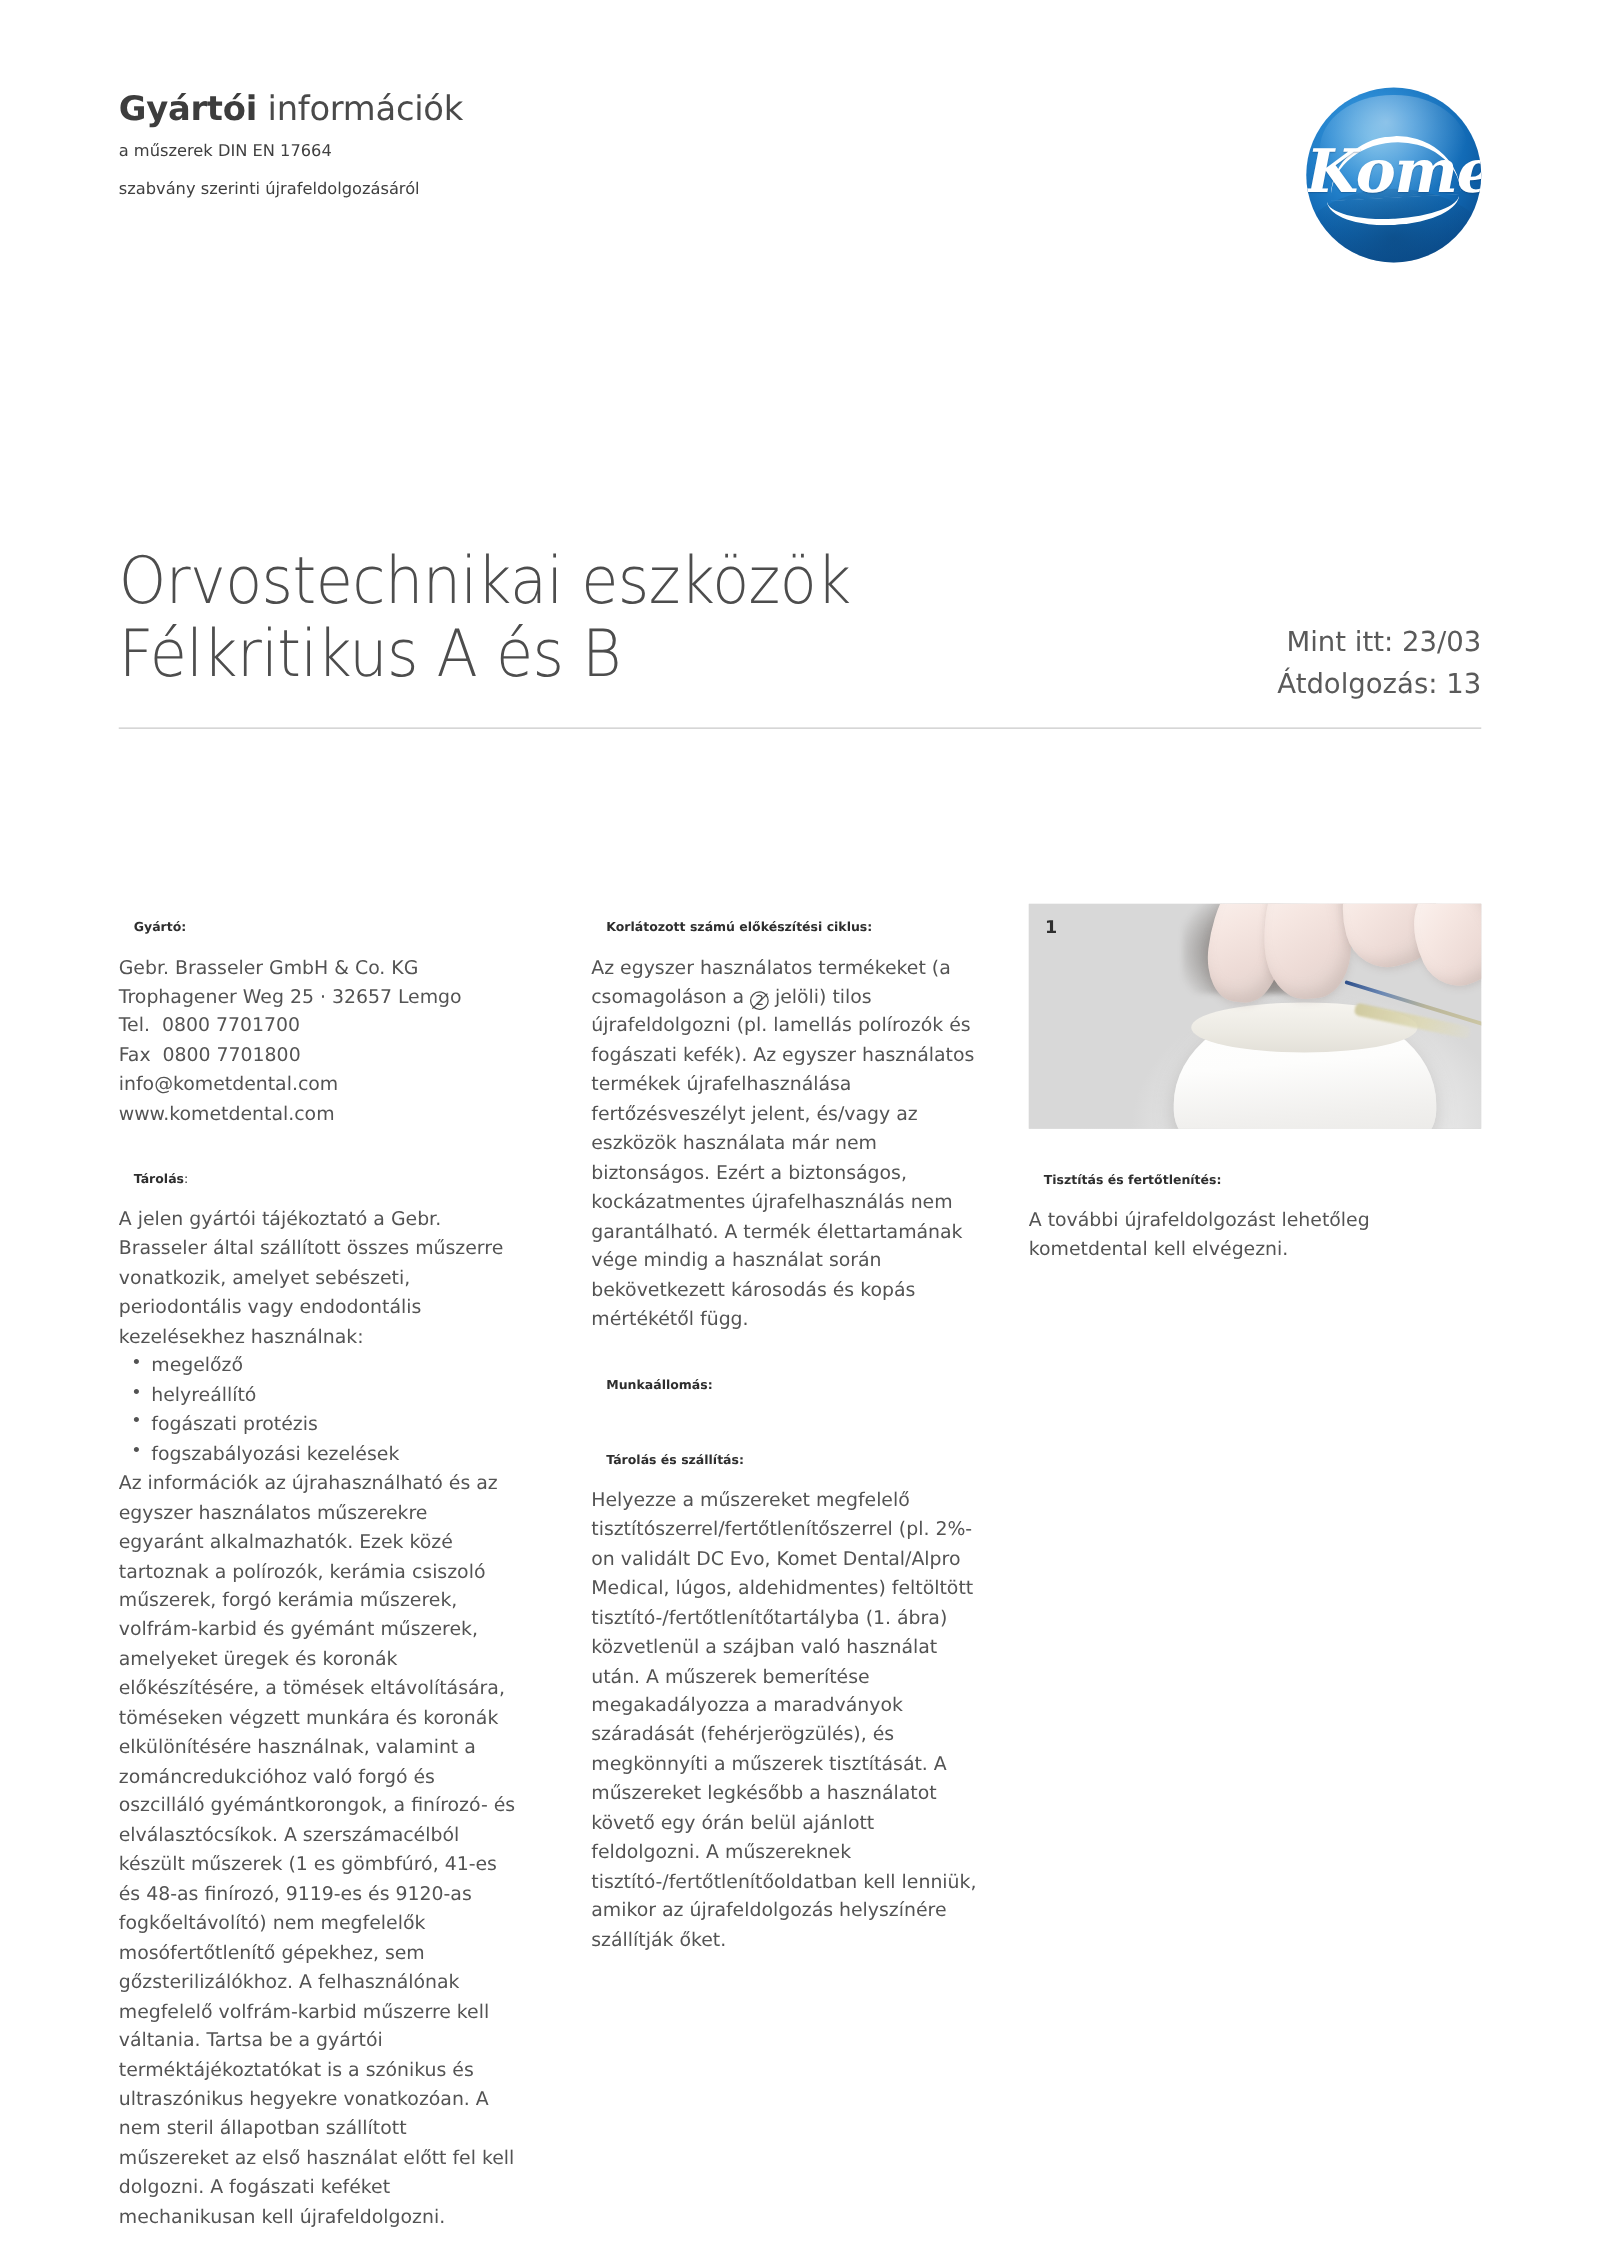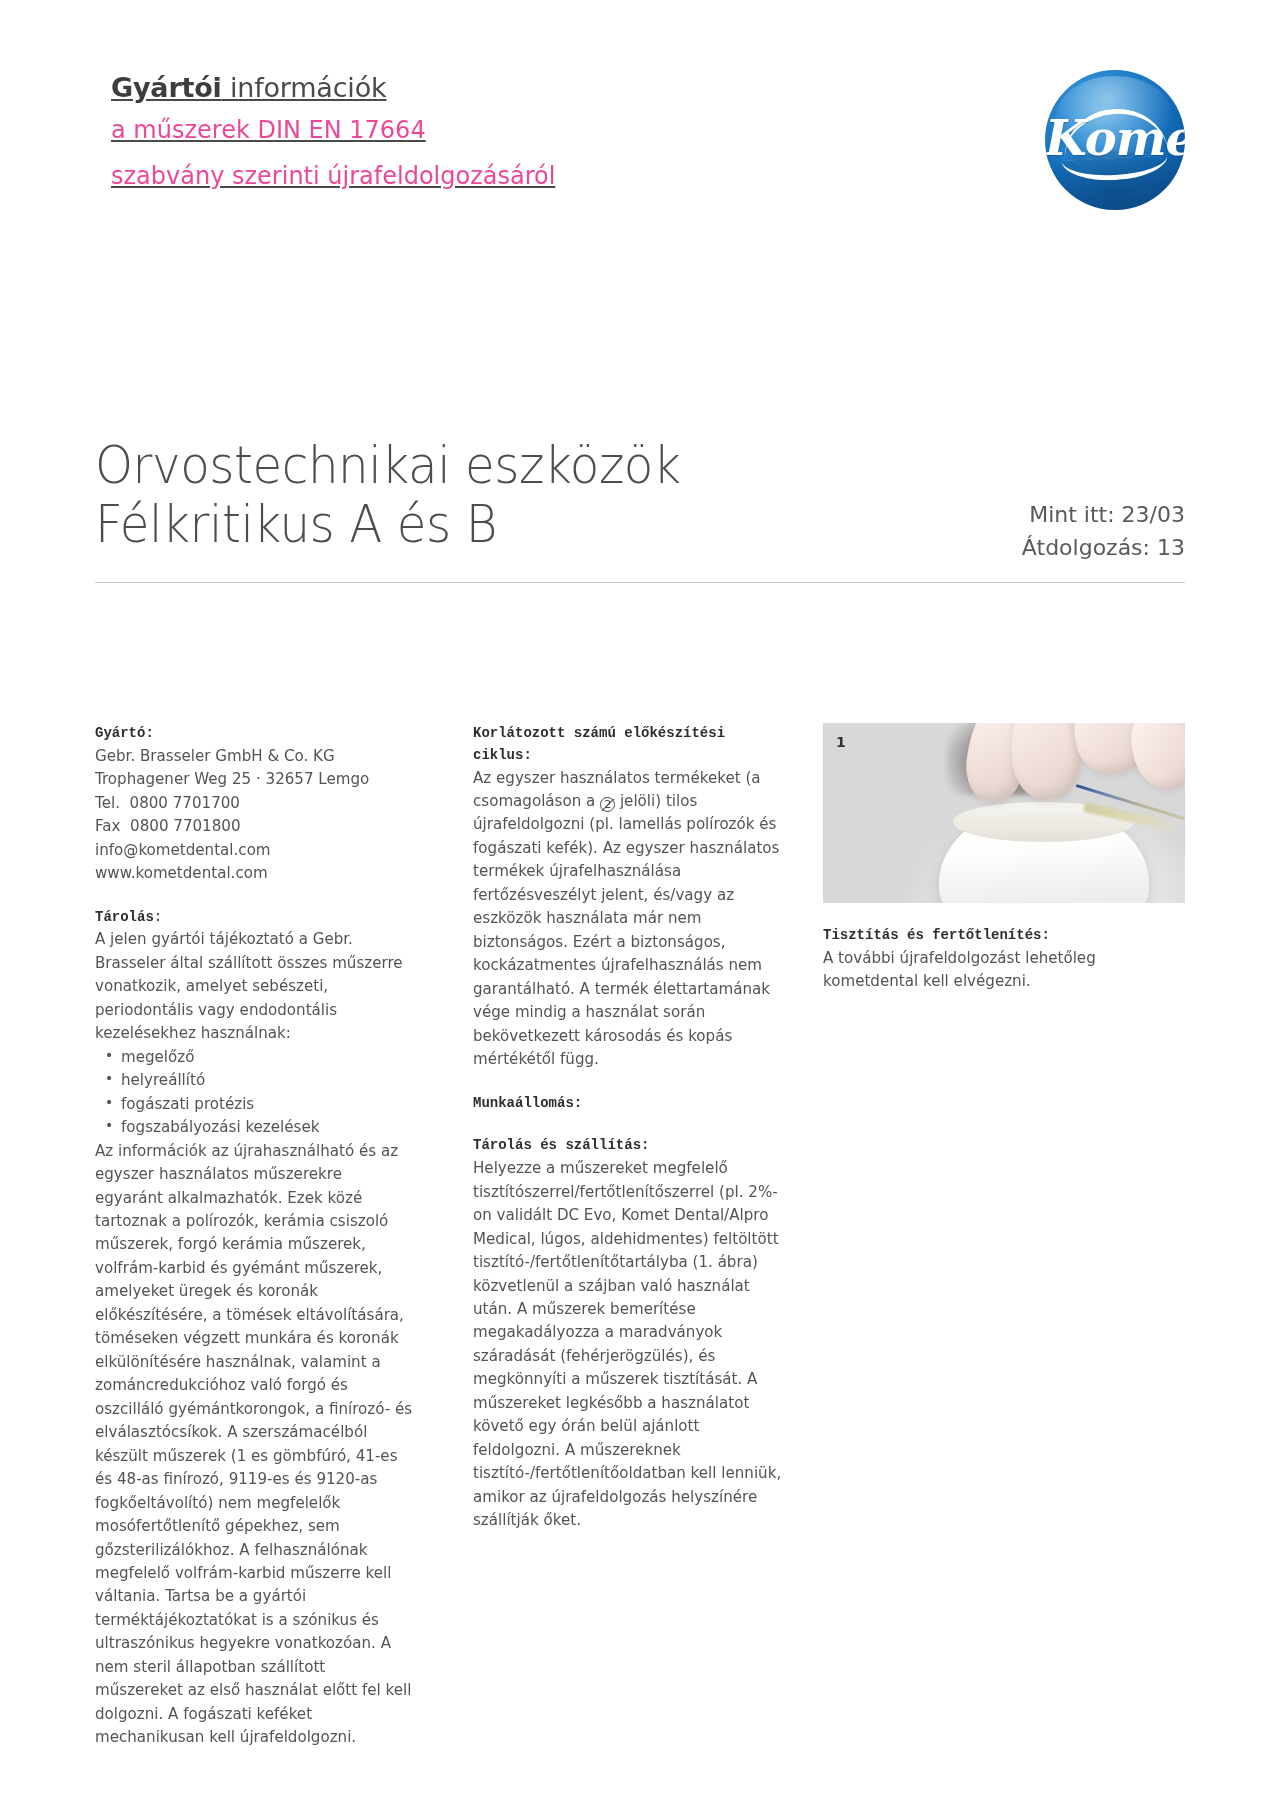--- a/index.html
+++ b/index.html
@@ -23,34 +23,34 @@
   }
 
   
   .header {
     position: absolute;
     left: 95px;
     top: 72px;
     width: 1090px;
     height: 160px;
   }
-  .header-text { position: absolute; left: 16px; top: 0; text-decoration: underline; }
+  .header-text { position: absolute; left: 0; top: 0; }
   .header-title {
     font-size: 27px;
     color: #4a4a4a;
     letter-spacing: -0.2px;
     line-height: 1.2;
     white-space: nowrap;
   }
   .header-title .bold { font-weight: bold; color: #3d3d3d; }
   .header-title .light { font-weight: normal; }
   .header-sub {
-    font-size: 24px;
+    font-size: 13px;
     line-height: 1.45;
-    color: #ec4899;
+    color: #404040;
     margin-top: 9px;
     white-space: nowrap;
   }
 
   
   .logo {
     position: absolute;
     right: 0;
     top: -2px;
     width: 140px;
@@ -167,26 +167,25 @@
     top: 0;
     font-size: 15.1px;
     line-height: 1.555;
     color: #535353;
   }
   .col-left  { left: 0px;   width: 318px; }
   .col-mid   { left: 378px; width: 318px; }
   .col-right { left: 728px; width: 362px; }
 
   h3.sec {
-    font-size: 14px;
+    font-size: 10px;
     font-weight: bold;
     color: #2e2e2e;
     line-height: 1.555;
-    margin: 0;
-    font-family: Liberation Mono, monospace;
+    margin: 12px;
   }
   h3.sec .nb { font-weight: normal; }
   p.body { margin: 0; }
   .gap { height: 21px; }
 
   ul.bullets {
     list-style: none;
     margin: 0;
     padding: 0;
   }

